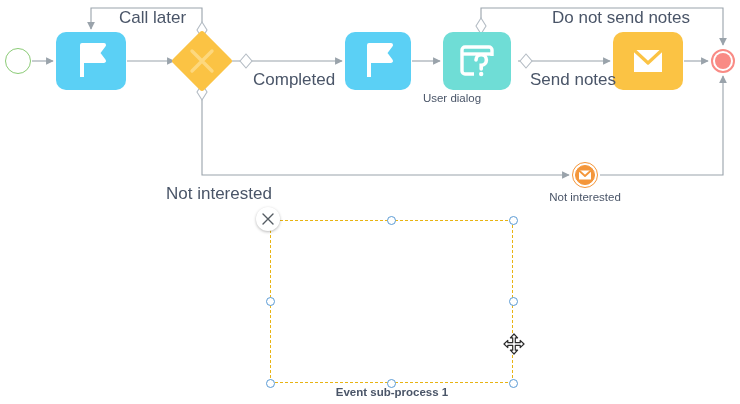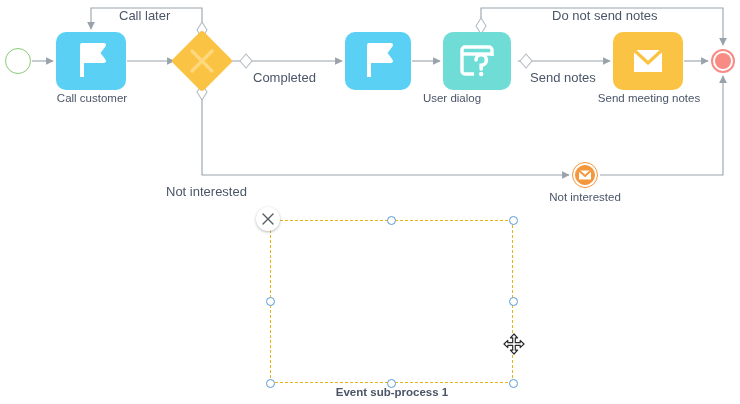--- a/index.html
+++ b/index.html
@@ -81,21 +81,21 @@
     display: flex;
     align-items: center;
     justify-content: center;
   }
   .move-cursor {
     position: absolute;
     width: 22px; height: 22px;
   }
   .edge-label {
     position: absolute;
-    font-size: 13px;
+    font-size: 17px;
     color: #4a5568;
     white-space: nowrap;
     font-family: "Liberation Sans", sans-serif;
   }
 </style>
 </head>
 <body>
 
 <div id="canvas">
 
@@ -137,21 +137,20 @@
     </g>
   </svg>
 
   <div class="event-circle" style="left:5px; top:48px; width:26px; height:26px; border:1.6px solid #8BCB76; background:#ffffff;"></div>
 
   <div class="task" style="left:56px; top:32px; width:70px; height:58px; background:#5BD0F5;">
     <svg width="70" height="58" viewBox="0 0 70 58">
       <path d="M26 13 L26 45 M26 13 L48 13 L42 21 L48 29 L26 29 Z" fill="#ffffff" stroke="#ffffff" stroke-width="4" stroke-linejoin="round"></path>
     </svg>
   </div>
-  <div class="node-label" style="left:40px; top:92px; width:104px;">Call customer</div>
 
   <div class="gateway" style="left:180px; top:39px; width:44px; height:44px; background:#FBC344;"></div>
   <svg class="gw-cross" style="left:187px; top:46px;" width="30" height="30" viewBox="0 0 30 30">
     <path d="M5 5 L25 25 M25 5 L5 25" stroke="#fdd87e" stroke-width="3.4" stroke-linecap="round" fill="none"></path>
   </svg>
 
   <div class="task" style="left:345px; top:32px; width:66px; height:58px; background:#5BD0F5;">
     <svg width="66" height="58" viewBox="0 0 66 58">
       <path d="M24 13 L24 45 M24 13 L46 13 L40 21 L46 29 L24 29 Z" fill="#ffffff" stroke="#ffffff" stroke-width="4" stroke-linejoin="round"></path>
     </svg>
@@ -169,21 +168,20 @@
     </svg>
   </div>
   <div class="node-label" style="left:412px; top:92px; width:80px;text-align:center;">User dialog</div>
 
   <div class="task" style="left:613px; top:32px; width:70px; height:58px; background:#FBC344;">
     <svg width="70" height="58" viewBox="0 0 70 58">
       <path d="M21 18 L49 18 L49 40 L21 40 Z" fill="#ffffff"></path>
       <path d="M21 18 L35 31 L49 18" fill="none" stroke="#FBC344" stroke-width="3.2" stroke-linejoin="round"></path>
     </svg>
   </div>
-  <div class="node-label" style="left:586px; top:92px; width:126px;">Send meeting notes</div>
 
   <div class="event-circle" style="left:711px; top:49px; width:24px; height:24px; border:2px solid #F98B85; background:#ffffff;"></div>
   <div class="event-circle" style="left:715px; top:53px; width:16px; height:16px; background:#F98B85;"></div>
 
   <div class="event-circle" style="left:572px; top:162px; width:26px; height:26px; border:1.4px solid #F4963A; background:#ffffff;"></div>
   <div class="event-circle" style="left:575px; top:165px; width:20px; height:20px; border:1.4px solid #F4963A; background:#F4963A;"></div>
   <svg style="position:absolute; left:577px; top:167px;" width="16" height="16" viewBox="0 0 16 16">
     <path d="M2 3.5 L14 3.5 L14 12.5 L2 12.5 Z" fill="#ffffff"></path>
     <path d="M2 3.5 L8 9 L14 3.5" fill="none" stroke="#F4963A" stroke-width="1.8" stroke-linejoin="round"></path>
   </svg>

